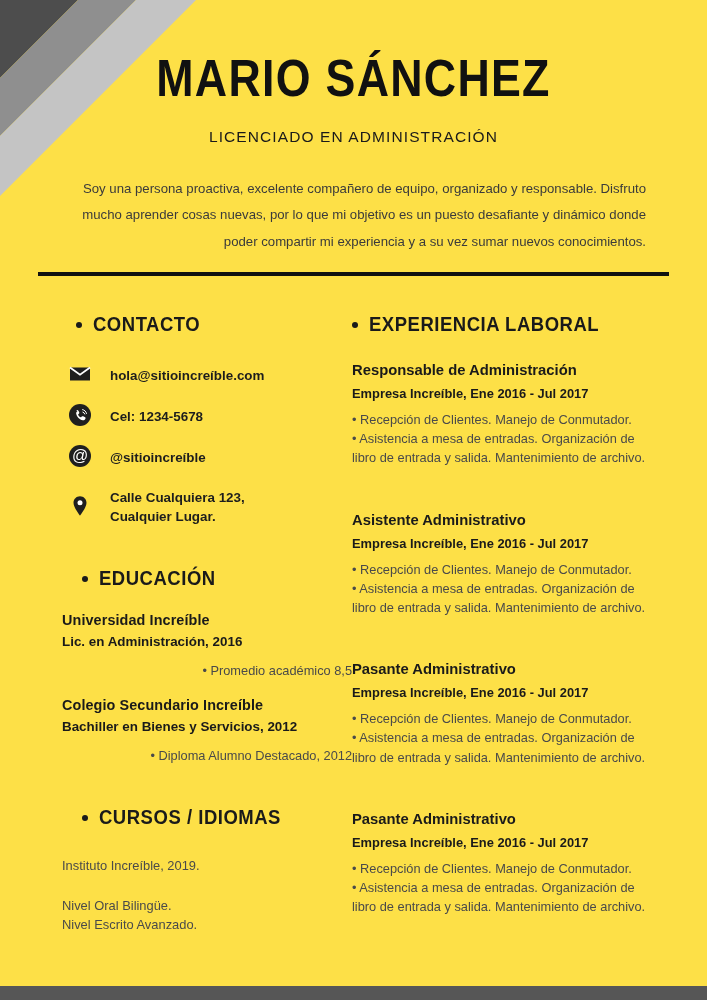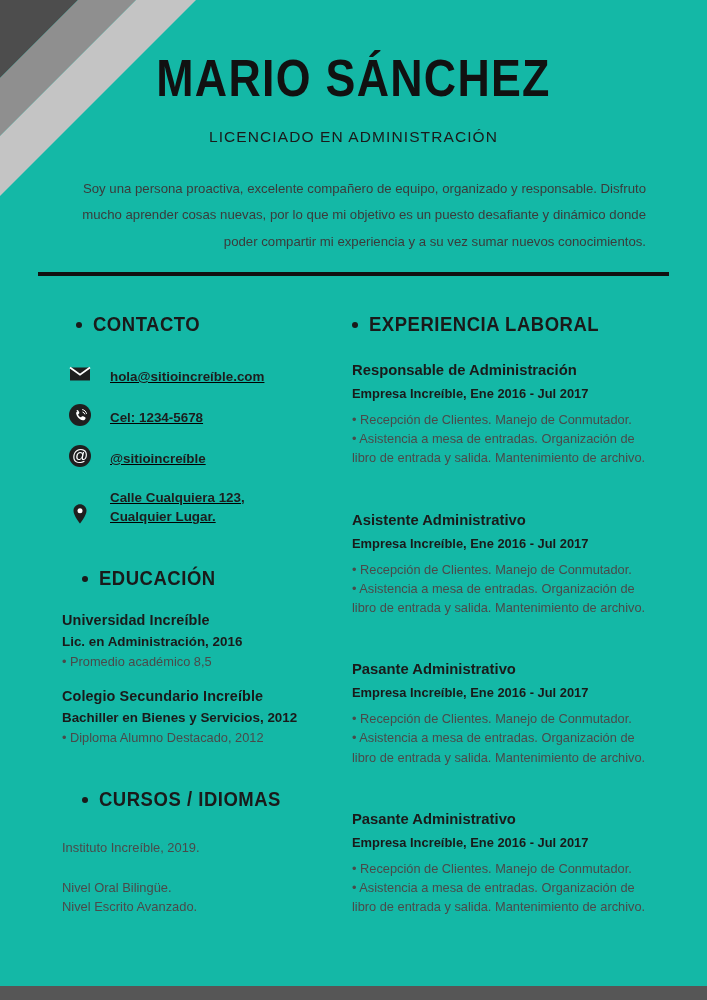--- a/index.html
+++ b/index.html
@@ -9,21 +9,21 @@
   }
   body {
     font-family: "Liberation Sans", sans-serif;
     -webkit-font-smoothing: antialiased;
   }
 
   #page {
     position: relative;
     width: 707px;
     height: 1000px;
-    background: #14b8a6;
+    background: #fde047;
     overflow: hidden;
     box-sizing: border-box;
   }
 
   
   .corner {
     position: absolute;
     top: 0;
     left: 0;
     width: 230px;
@@ -134,24 +134,23 @@
 
   
   .contact-list {
     margin-top: 26px;
     display: flex;
     flex-direction: column;
     gap: 17px;
   }
   .contact-row {
     display: flex;
-    align-items: flex-end;
+    align-items: center;
     gap: 18px;
     padding-left: 6px;
-    text-decoration: underline;
   }
   .contact-row .ico {
     flex: 0 0 auto;
     width: 24px;
     height: 24px;
     display: block;
   }
   .contact-row .txt {
     font-size: 13.4px;
     font-weight: 700;
@@ -170,22 +169,23 @@
   }
   .entry-sub {
     font-size: 13.4px;
     font-weight: 700;
     color: #1a1a1a;
     margin-top: 6px;
   }
   .entry-note {
     font-size: 12.8px;
     color: #4a4a4a;
-    margin-top: 4px;
+    margin-top: 13px;
     line-height: 1.45;
+    text-align: right;
   }
   .entry-plain {
     font-size: 12.9px;
     color: #4a4a4a;
     margin-top: 6px;
     line-height: 1.42;
   }
 
   .block-gap-edu { margin-top: 16px; }
   .block-gap-cursos { margin-top: 40px; }

